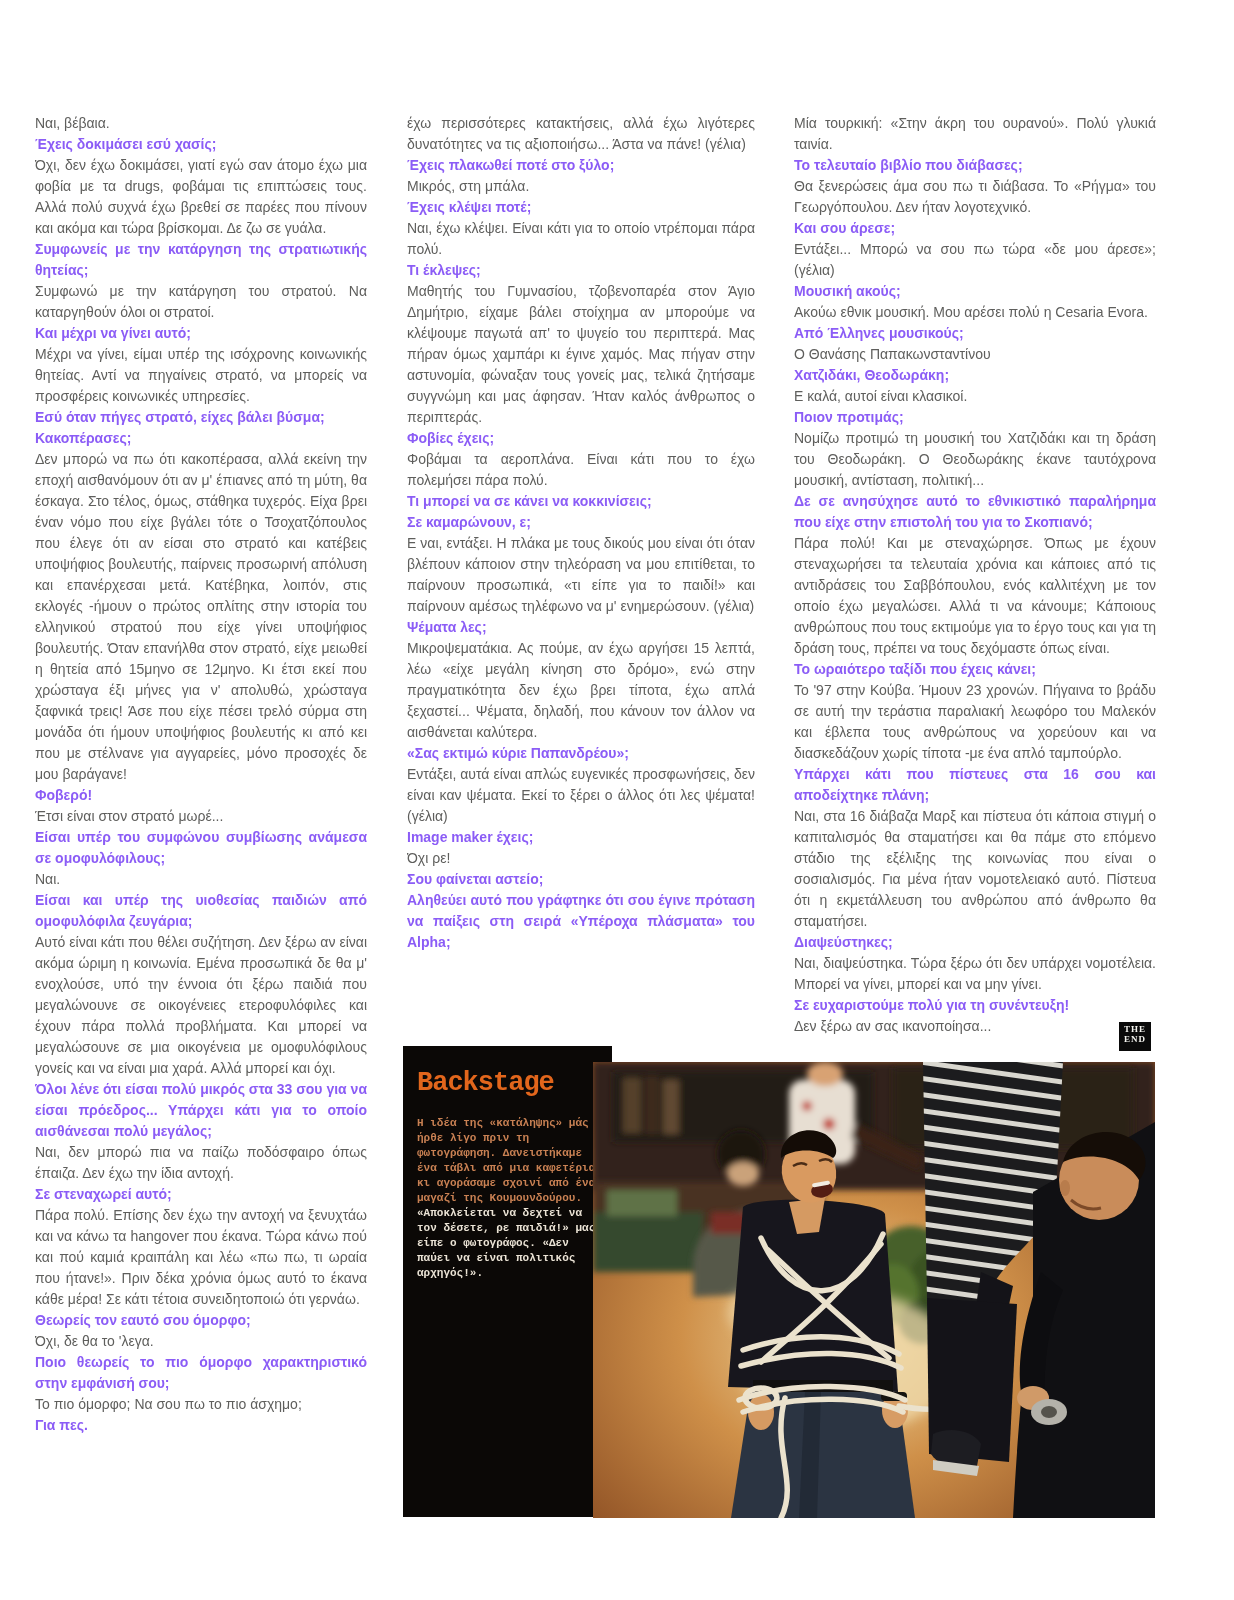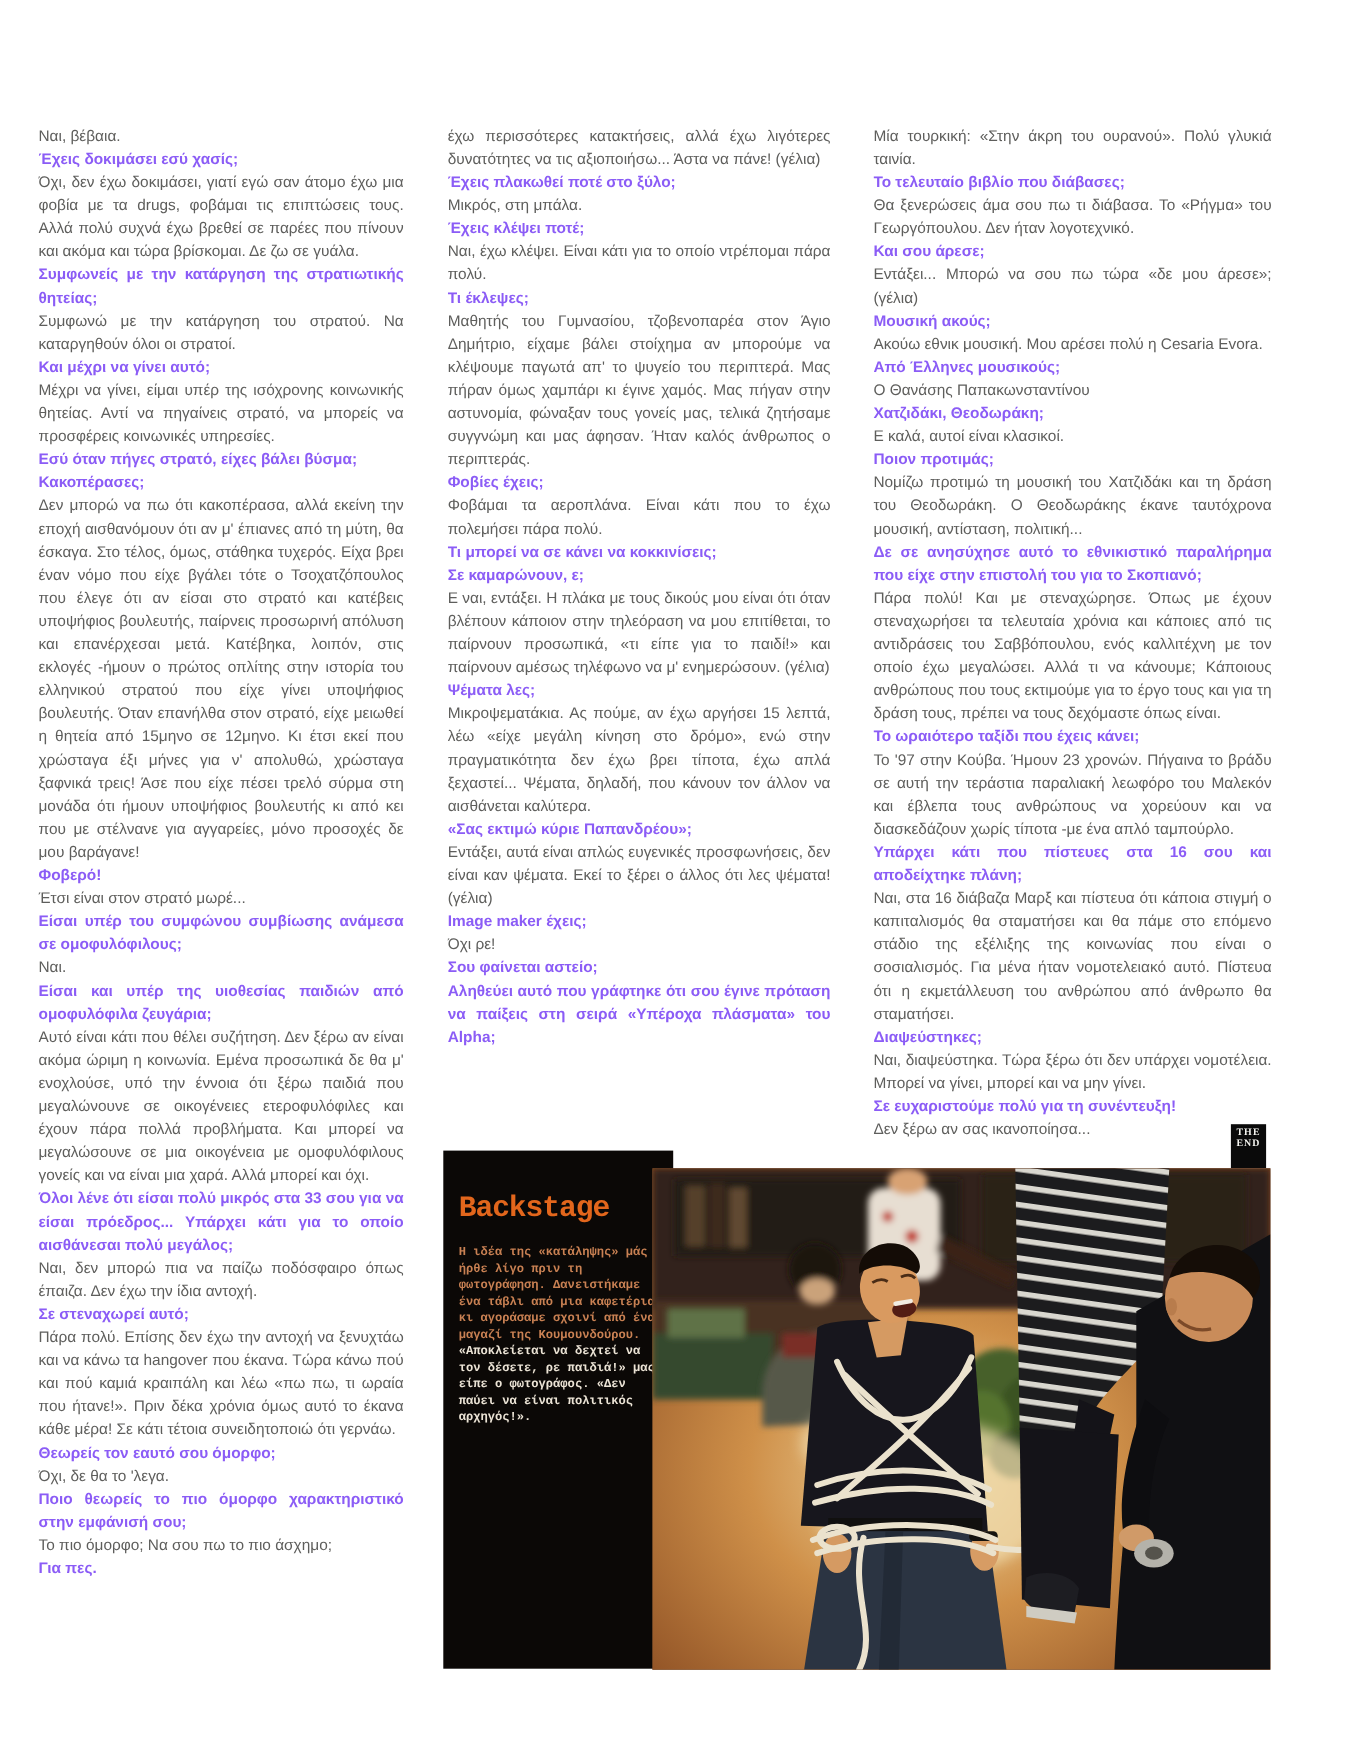--- a/index.html
+++ b/index.html
@@ -11,28 +11,28 @@
     position:absolute;top:113px;text-align:justify;
     font-size:14px;line-height:21px;color:#5e5e5c;letter-spacing:0;
   }
   .col p{margin:0;}
   .col p.q{font-weight:bold;color:#8b5cf6;}
   #col1{left:35px;width:332px;height:1392px;overflow:hidden;}
   #col2{left:407px;width:348px;height:922px;overflow:hidden;}
   #col3{left:794px;width:362px;height:922px;overflow:hidden;}
 
   .stamp{
-    position:absolute;left:1119px;top:1022px;width:32px;height:40px;
+    position:absolute;left:1119px;top:1022px;width:32px;height:29px;
     background:#0a0a0a;color:#f5f5f0;text-align:center;box-sizing:border-box;
     font:bold 9px/10px "Liberation Serif", serif;letter-spacing:1px;padding-top:2px;
   }
 
   .backstage{
     position:absolute;left:403px;top:1046px;width:209px;height:471px;
-    background:#0b0806;box-sizing:border-box;padding:30px 13px 0 14px;
+    background:#0b0806;box-sizing:border-box;padding:14px 13px 0 14px;
   }
   .backstage h2{
     margin:8px 0 0 0;font:bold 27px/30px "Liberation Mono", monospace;
     letter-spacing:-1px;white-space:nowrap;
   }
   .backstage p{
     margin:18px 0 0 0;font:bold 11px/15px "Liberation Mono", monospace;
     letter-spacing:0;
   }
 

